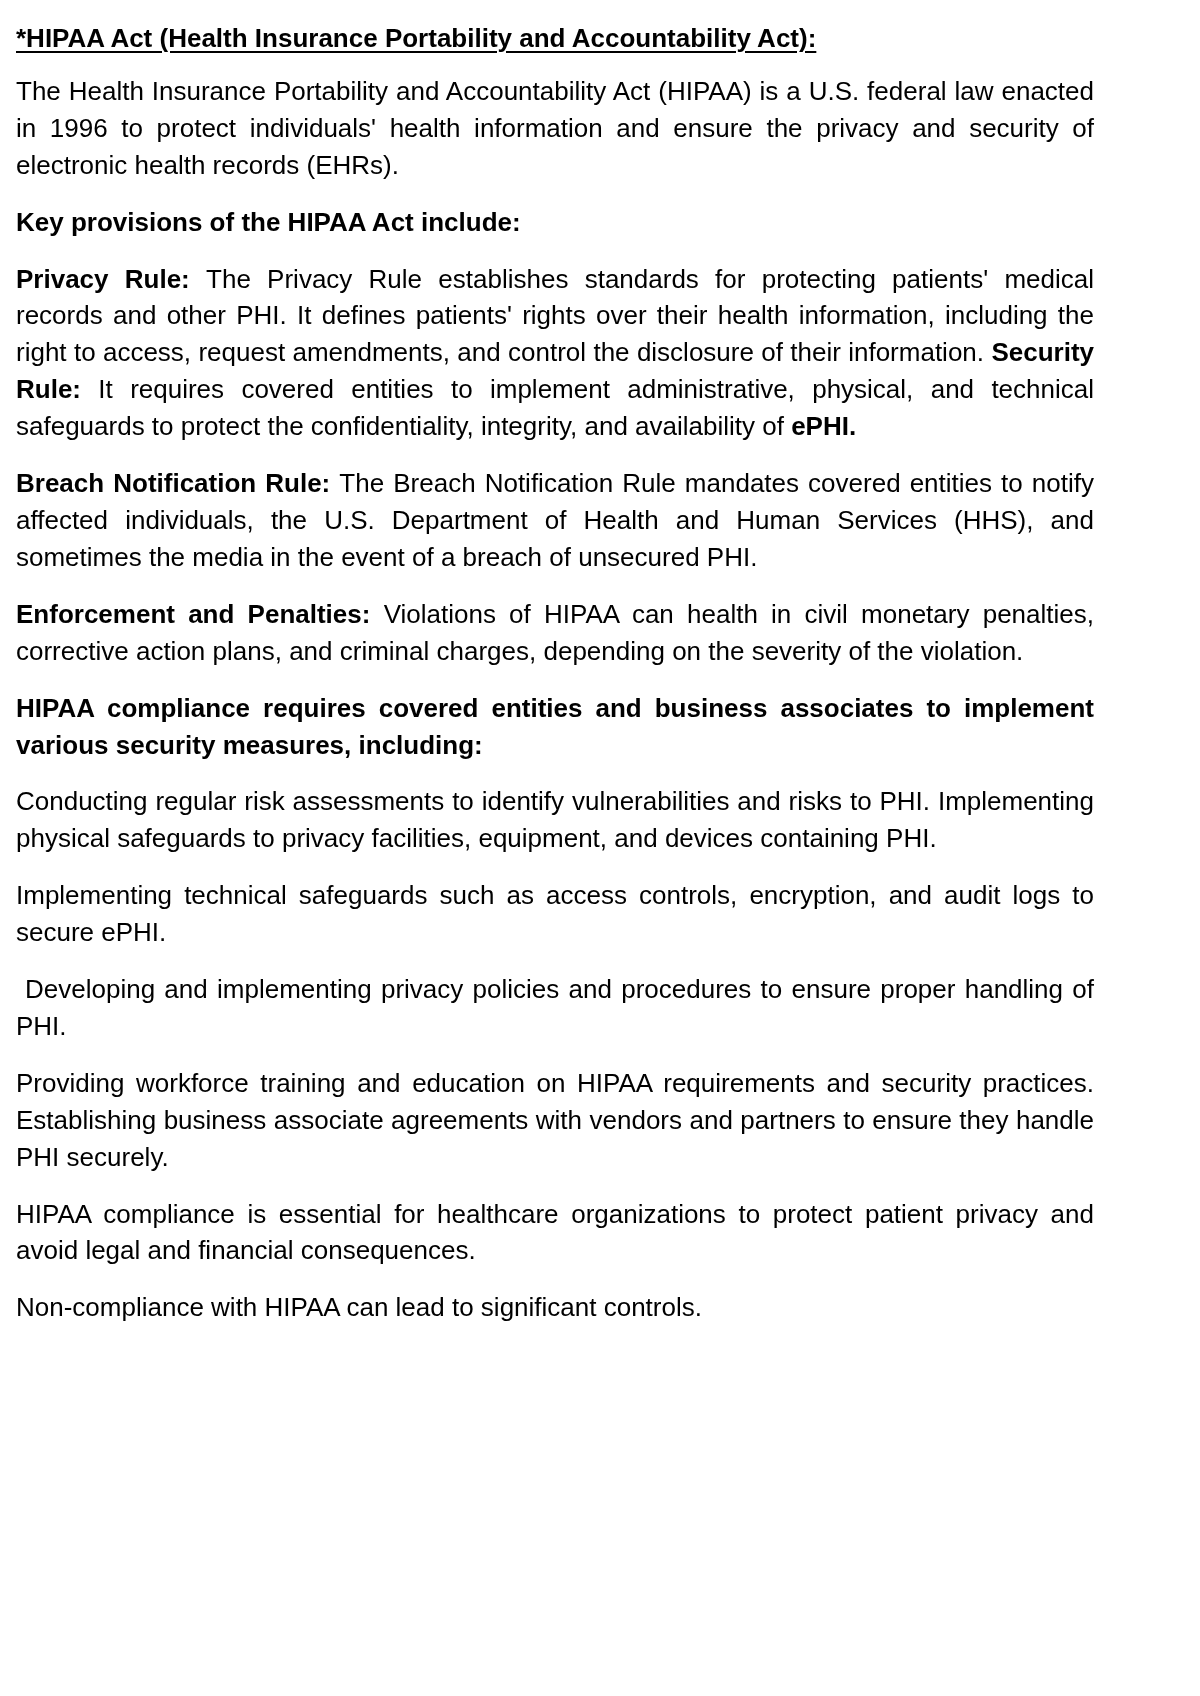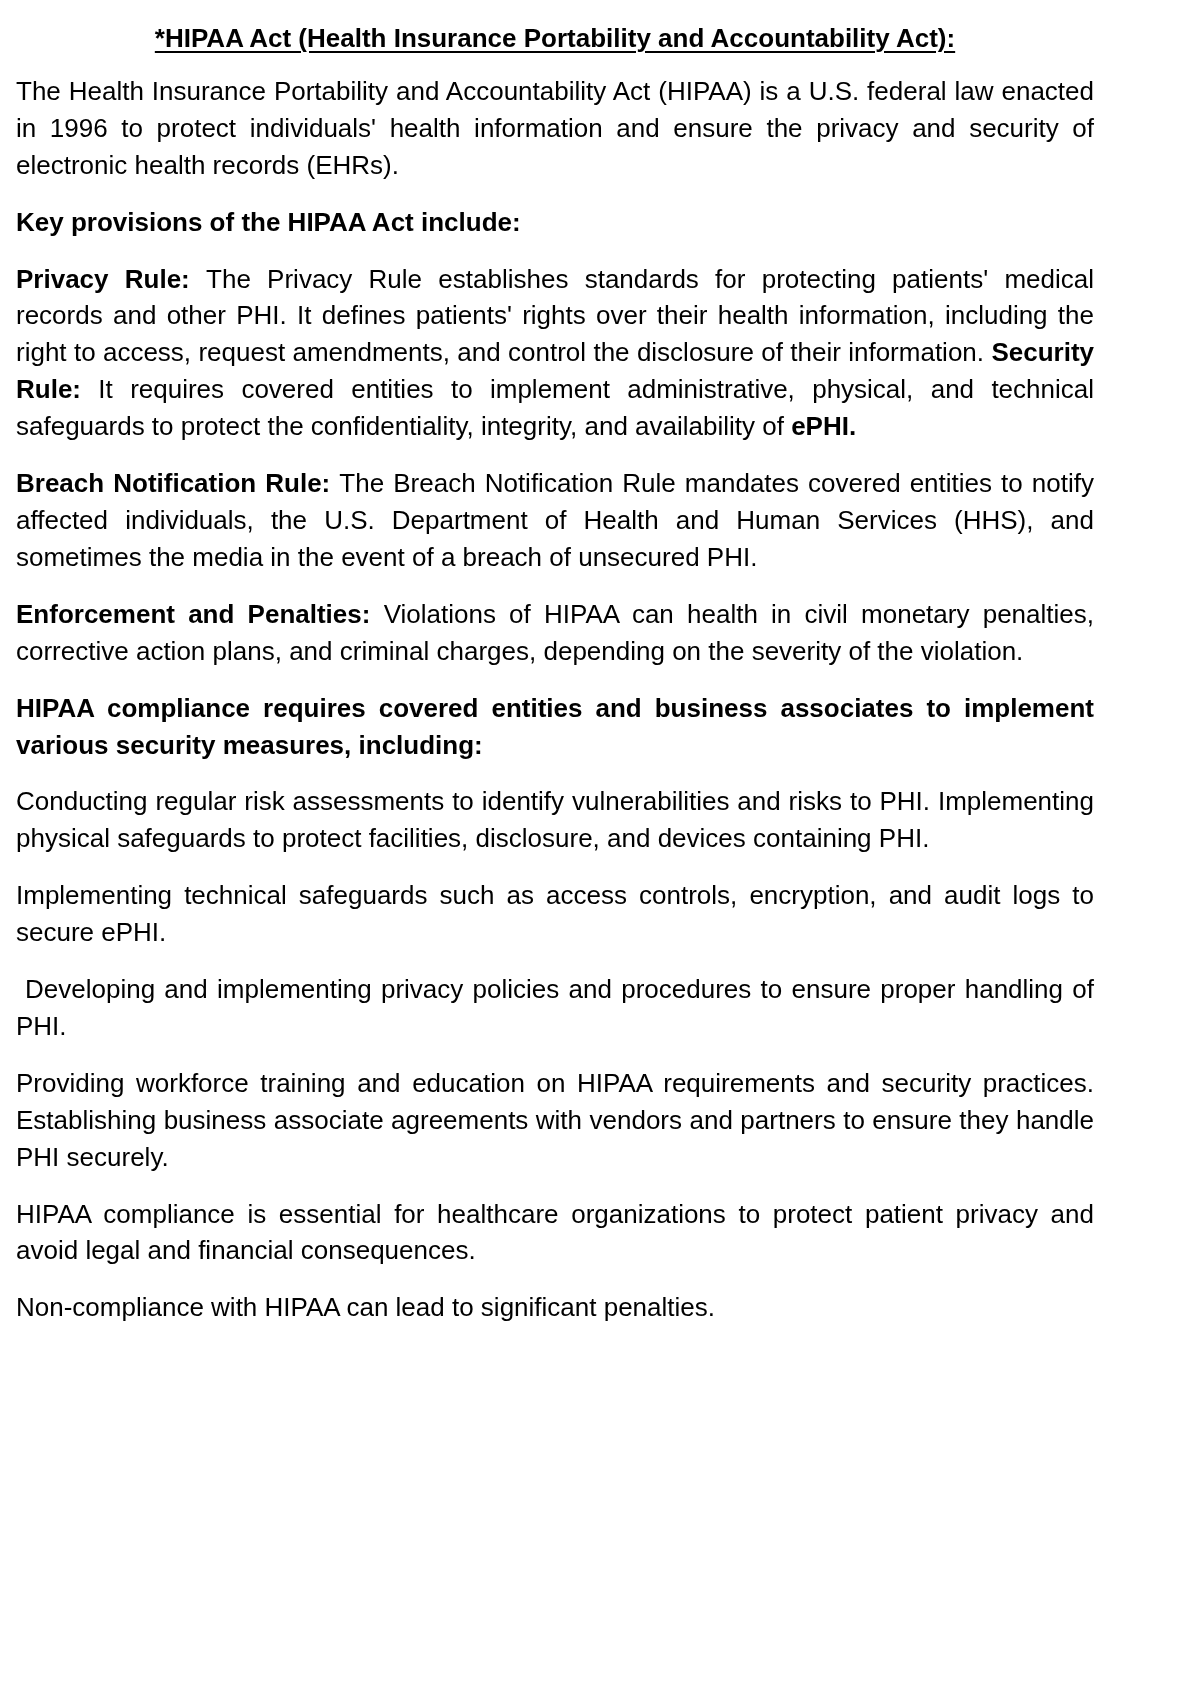--- a/index.html
+++ b/index.html
@@ -16,21 +16,21 @@
     padding: 20px 106px 60px 16px;
     font-family: "Liberation Sans", sans-serif;
     font-size: 26px;
     line-height: 1.42;
   }
   .para {
     margin: 0 0 20px 0;
     text-align: justify;
   }
   .para.heading {
-    text-align: center;
+    text-align: left;
     margin-bottom: 16px;
   }
   .para.indent {
     text-indent: 9px;
   }
   .bold {
     font-weight: bold;
   }
   .underline {
     text-decoration: underline;
@@ -43,20 +43,20 @@
 
 <div class="page">
   <div>
       <p class="para heading"><span class="bold underline">*HIPAA Act (Health Insurance Portability and Accountability Act):</span></p>
       <p class="para"><span>The Health Insurance Portability and Accountability Act (HIPAA) is a U.S. federal law enacted in 1996 to protect individuals' health information and ensure the privacy and security of electronic health records (EHRs).</span></p>
       <p class="para"><span class="bold">Key provisions of the HIPAA Act include:</span></p>
       <p class="para"><span class="bold">Privacy Rule: </span><span>The Privacy Rule establishes standards for protecting patients' medical records and other PHI. It defines patients' rights over their health information, including the right to access, request amendments, and control the disclosure of their information. </span><span class="bold">Security Rule: </span><span>It requires covered entities to implement administrative, physical, and technical safeguards to protect the confidentiality, integrity, and availability of </span><span class="bold">ePHI.</span></p>
       <p class="para"><span class="bold">Breach Notification Rule: </span><span>The Breach Notification Rule mandates covered entities to notify affected individuals, the U.S. Department of Health and Human Services (HHS), and sometimes the media in the event of a breach of unsecured PHI.</span></p>
       <p class="para"><span class="bold">Enforcement and Penalties: </span><span>Violations of HIPAA can health in civil monetary penalties, corrective action plans, and criminal charges, depending on the severity of the violation.</span></p>
       <p class="para"><span class="bold">HIPAA compliance requires covered entities and business associates to implement various security measures, including:</span></p>
-      <p class="para"><span>Conducting regular risk assessments to identify vulnerabilities and risks to PHI. Implementing physical safeguards to protect facilities, disclosure, and devices containing PHI.</span></p>
+      <p class="para"><span>Conducting regular risk assessments to identify vulnerabilities and risks to PHI. Implementing physical safeguards to privacy facilities, equipment, and devices containing PHI.</span></p>
       <p class="para"><span>Implementing technical safeguards such as access controls, encryption, and audit logs to secure ePHI.</span></p>
       <p class="para indent"><span>Developing and implementing privacy policies and procedures to ensure proper handling of PHI.</span></p>
       <p class="para"><span>Providing workforce training and education on HIPAA requirements and security practices. Establishing business associate agreements with vendors and partners to ensure they handle PHI securely.</span></p>
       <p class="para"><span>HIPAA compliance is essential for healthcare organizations to protect patient privacy and avoid legal and financial consequences.</span></p>
-      <p class="para"><span>Non-compliance with HIPAA can lead to significant penalties.</span></p>
+      <p class="para"><span>Non-compliance with HIPAA can lead to significant controls.</span></p>
     </div>
 </div>
 
 </body></html>

